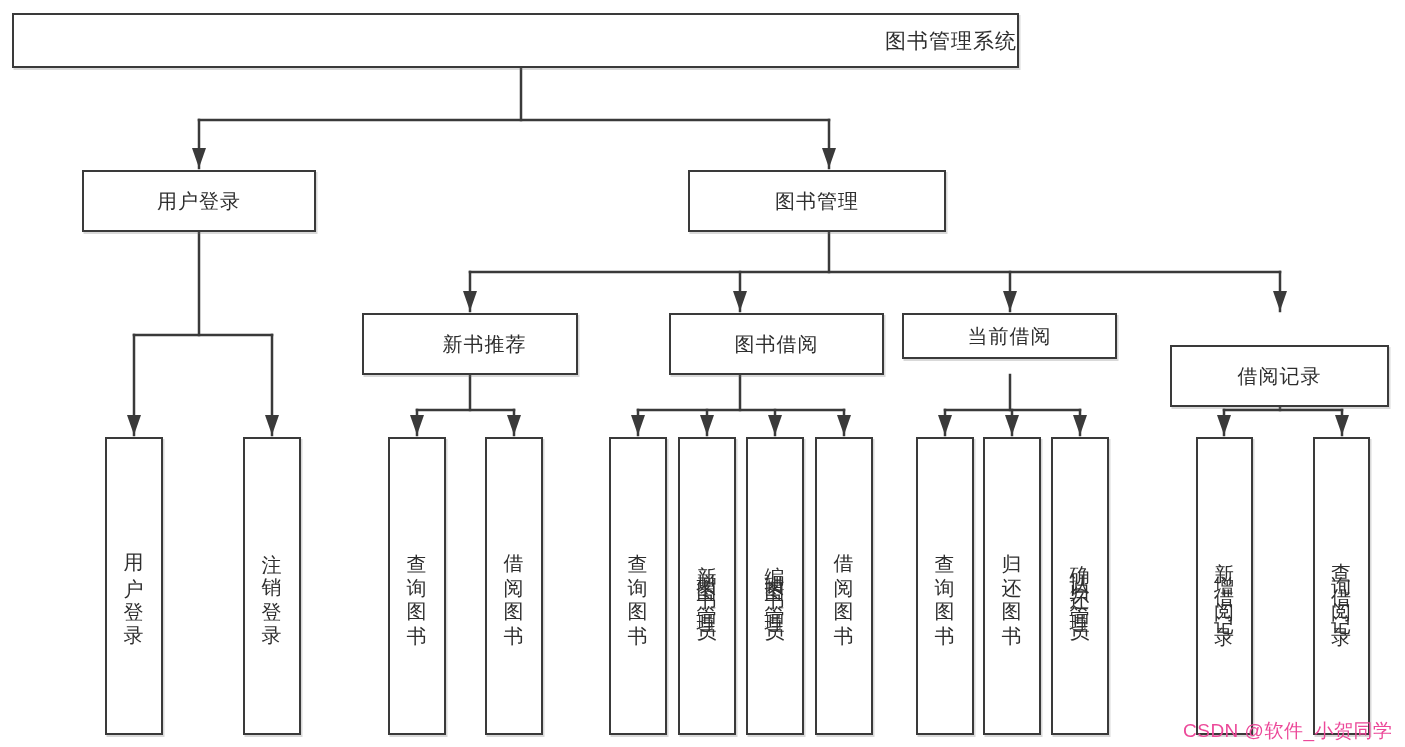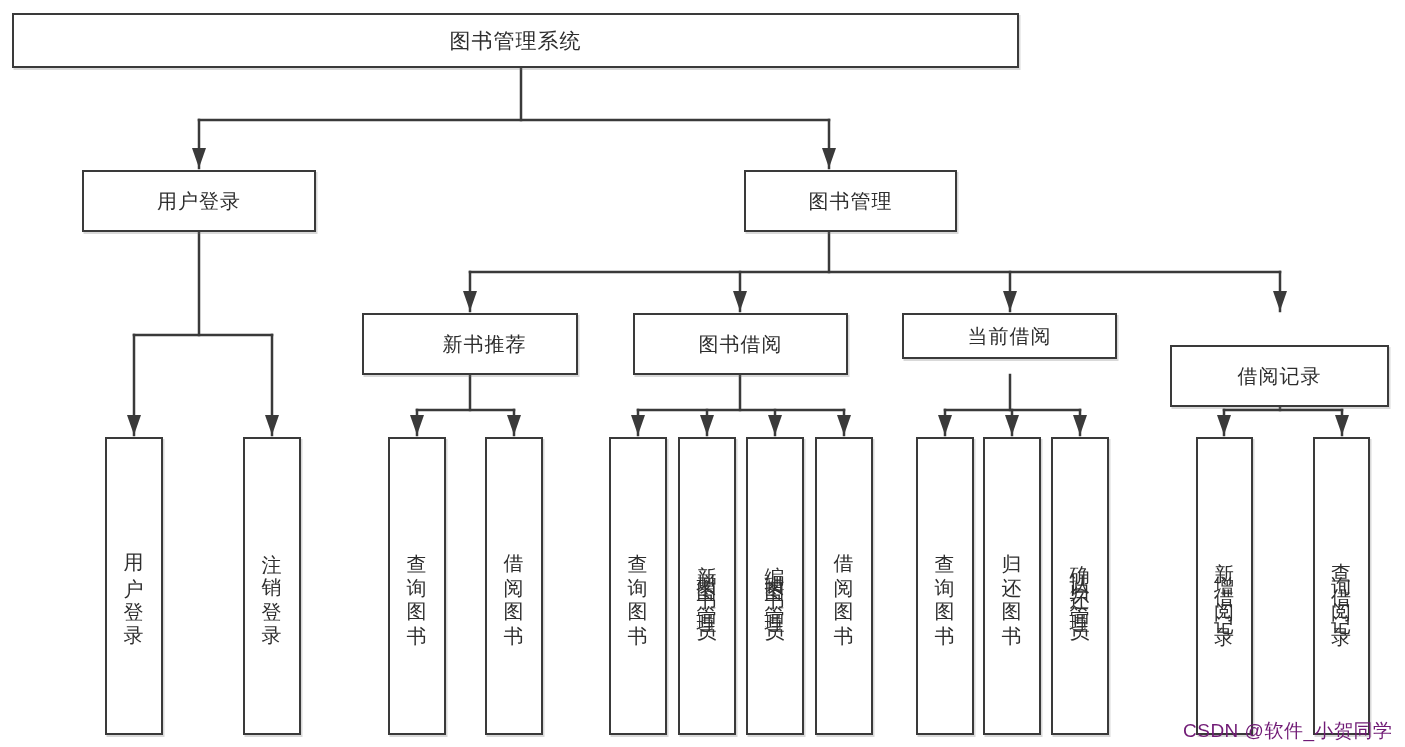--- a/index.html
+++ b/index.html
@@ -50,21 +50,21 @@
   }
   .vt4 { letter-spacing: 24px; }
   .vt6 { letter-spacing: 13px; }
   .vt9 { letter-spacing: 8px; }
   .watermark {
     position: absolute;
     left: 1183px;
     top: 718px;
     z-index: 3;
     font-size: 19px;
-    color: #701a75;
+    color: #ec4899;
     letter-spacing: 0.5px;
     white-space: nowrap;
   }
 </style>
 </head>
 <body>
 
 <div class="stage">
 
   <svg class="connectors" width="1405" height="747" viewBox="0 0 1405 747">
@@ -110,35 +110,35 @@
       <line x1="1012" y1="410" x2="1012" y2="435" marker-end="url(#arrow)"></line>
       <line x1="1080" y1="410" x2="1080" y2="435" marker-end="url(#arrow)"></line>
 
       <line x1="1280" y1="375" x2="1280" y2="410"></line>
       <line x1="1224" y1="410" x2="1342" y2="410"></line>
       <line x1="1224" y1="410" x2="1224" y2="435" marker-end="url(#arrow)"></line>
       <line x1="1342" y1="410" x2="1342" y2="435" marker-end="url(#arrow)"></line>
     </g>
   </svg>
 
-  <div class="hbox root" style="left:12px; top:13px; width:1007px; height:55px;">
+  <div class="hbox root" style="left:12px; top:13px; width:1007px; height:55px;justify-content:flex-end;">
     <span>图书管理系统</span>
   </div>
 
   <div class="hbox" style="left:82px; top:170px; width:234px; height:62px;">
     <span>用户登录</span>
   </div>
-  <div class="hbox" style="left:744px; top:170px; width:213px; height:62px;">
+  <div class="hbox" style="left:688px; top:170px; width:258px; height:62px;">
     <span>图书管理</span>
   </div>
 
   <div class="hbox" style="left:362px; top:313px; width:216px; height:62px;padding-left:29px;">
     <span>新书推荐</span>
   </div>
-  <div class="hbox" style="left:633px; top:313px; width:215px; height:62px;">
+  <div class="hbox" style="left:669px; top:313px; width:215px; height:62px;">
     <span>图书借阅</span>
   </div>
   <div class="hbox" style="left:902px; top:313px; width:215px; height:46px;">
     <span>当前借阅</span>
   </div>
   <div class="hbox" style="left:1170px; top:313px; width:219px; height:62px;margin-top:32px;">
     <span>借阅记录</span>
   </div>
 
   <div class="vbox" style="left:105px; top:437px; width:58px; height:298px;">

